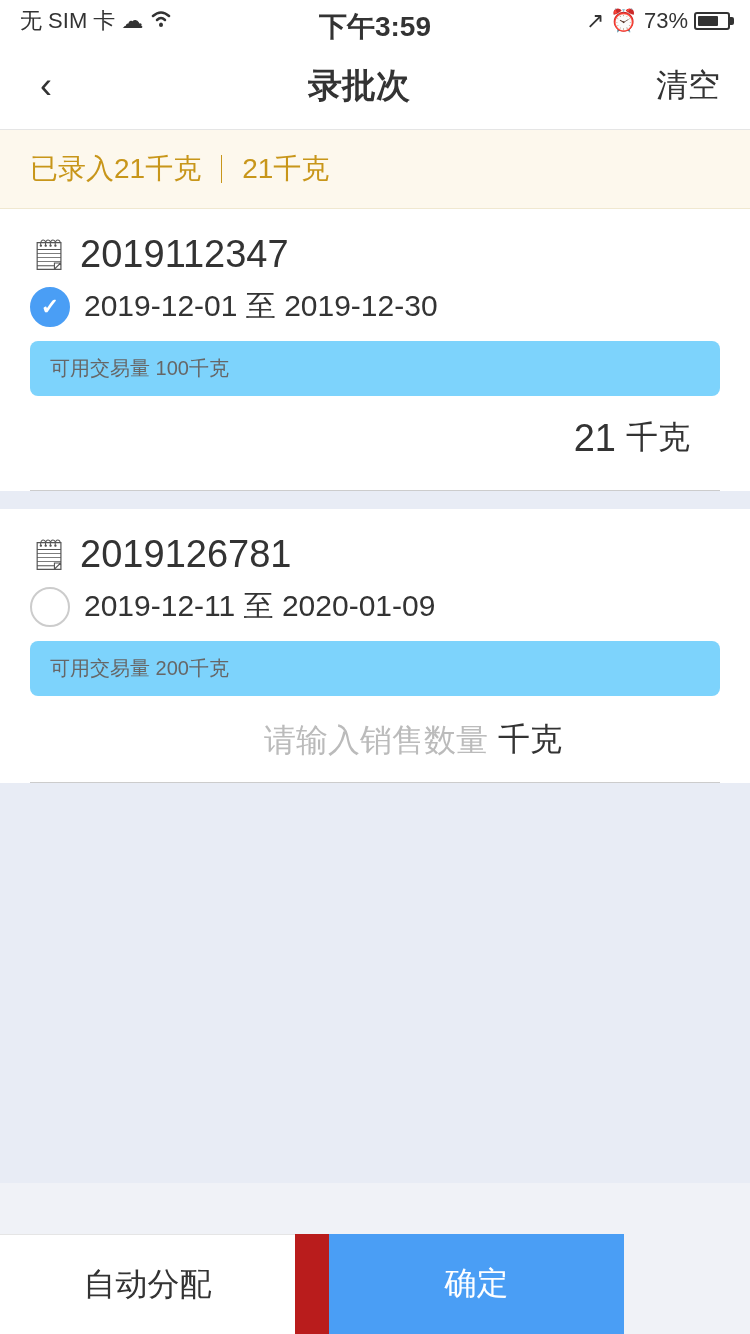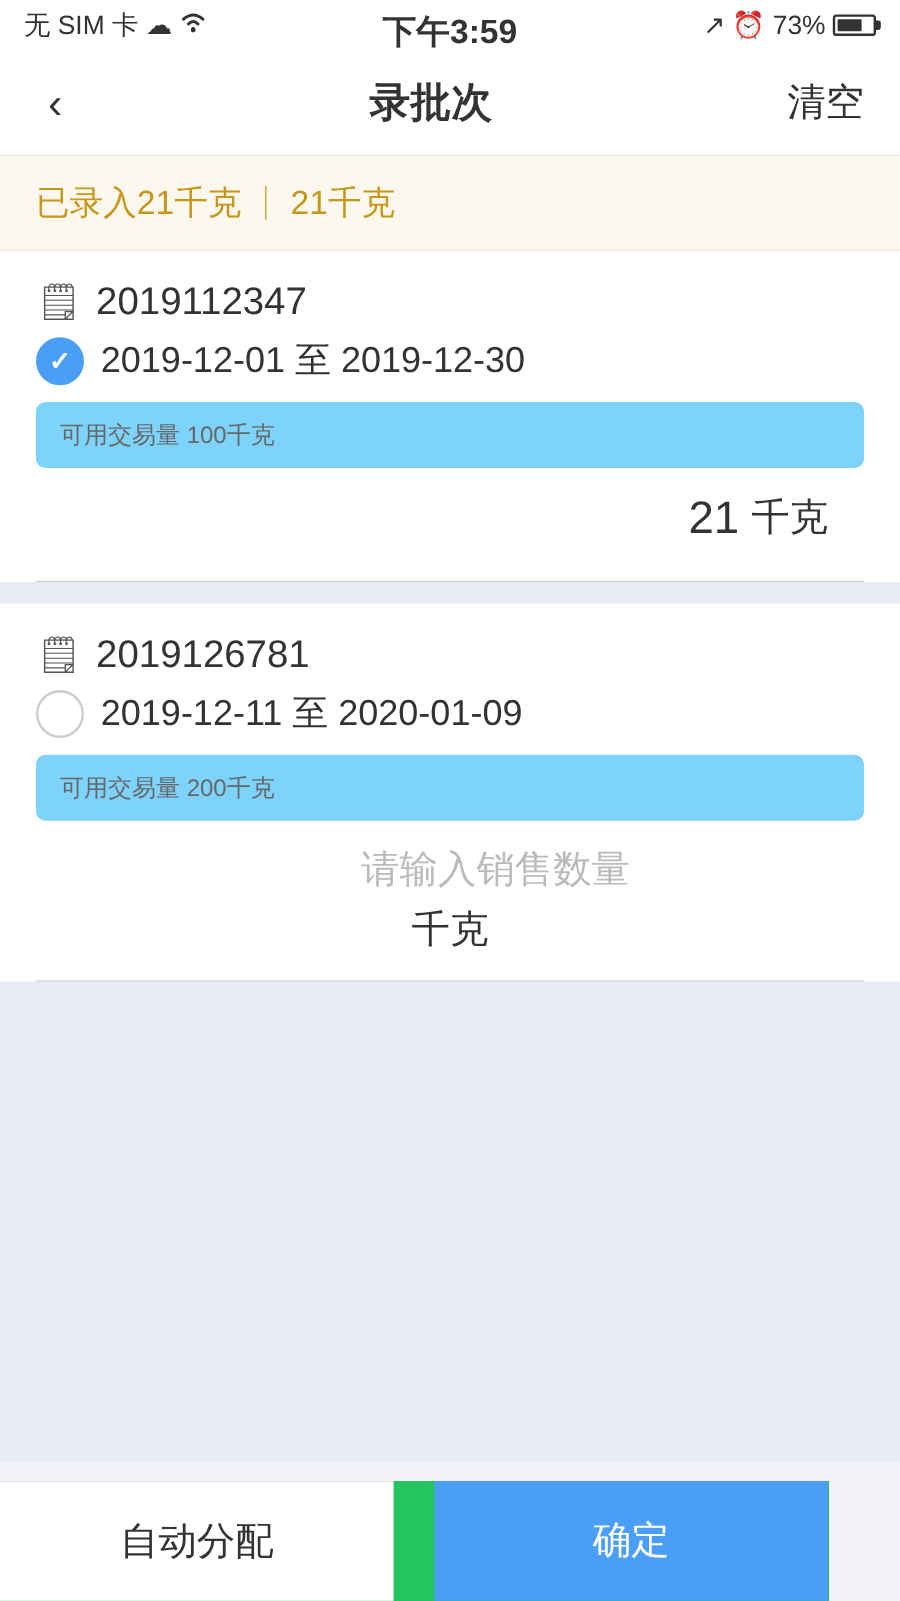--- a/index.html
+++ b/index.html
@@ -130,21 +130,21 @@
       display: flex;
       align-items: center;
       padding: 24px 30px 10px 30px;
       gap: 12px;
     }
     .batch-icon {
       font-size: 30px;
       color: #555;
     }
     .batch-id {
-      font-size: 32px;
+      font-size: 38px;
       color: #333;
       font-weight: 500;
     }
     .batch-date-row {
       display: flex;
       align-items: flex-end;
       padding: 0 30px 14px 30px;
       gap: 14px;
     }
     .radio-circle {
@@ -212,21 +212,20 @@
     }
 
     
     .input-row {
       display: flex;
       justify-content: center;
       align-items: center;
       padding: 16px 30px 20px 30px;
       gap: 10px;
       position: relative;
-      flex-direction: column;
     }
     .sales-input {
       text-align: right;
       border: none;
       outline: none;
       font-size: 32px;
       color: #aaa;
       background: transparent;
       width: 300px;
     }
@@ -248,24 +247,24 @@
       background: #e8ecf5;
       flex: 1;
       min-height: 400px;
     }
 
     
     .bottom-bar {
       position: fixed;
       bottom: 0;
       left: 0;
-      width: 690px;
+      width: 624px;
       height: 100px;
       display: flex;
-      background: #22c55e;
+      background: #b91c1c;
       gap: 34px;
     }
     .btn-auto {
       flex: 1;
       display: flex;
       align-items: center;
       justify-content: center;
       font-size: 32px;
       color: #333;
       background: #fff;

